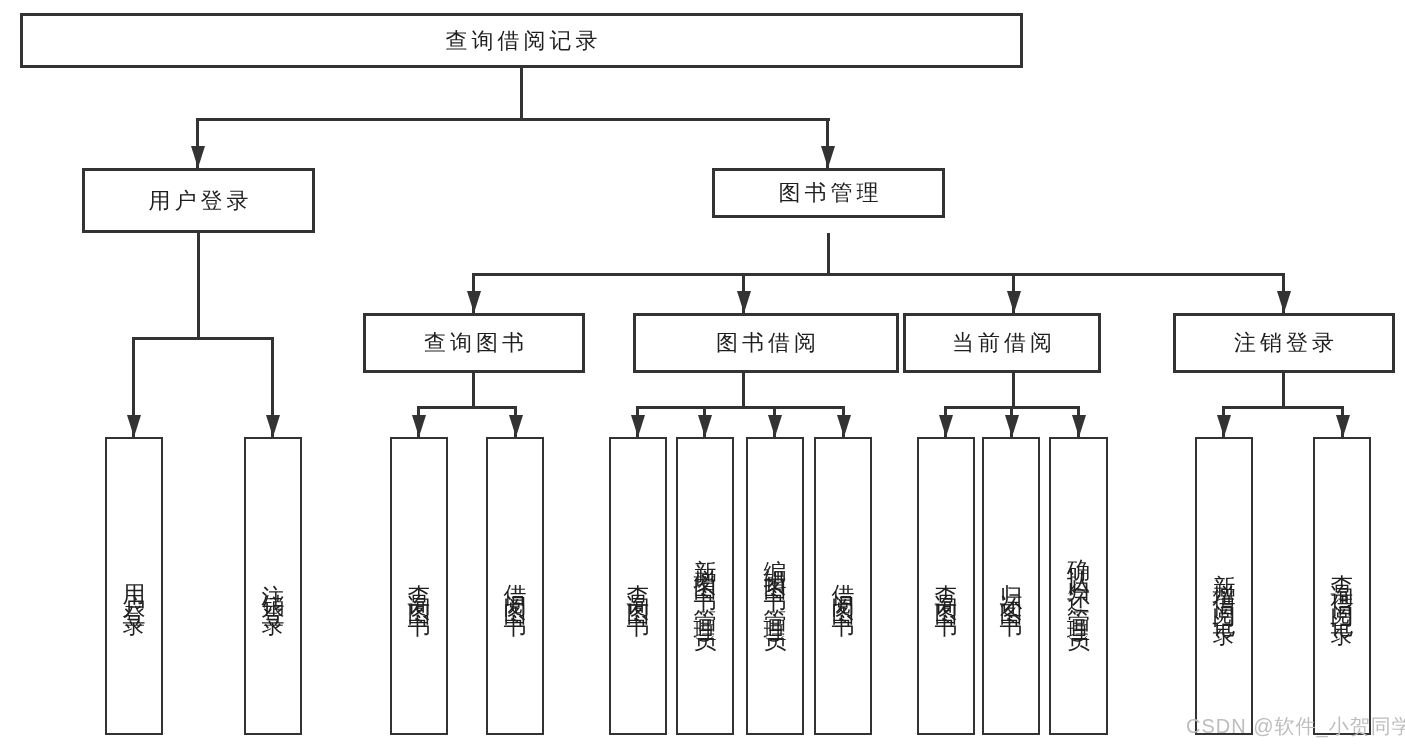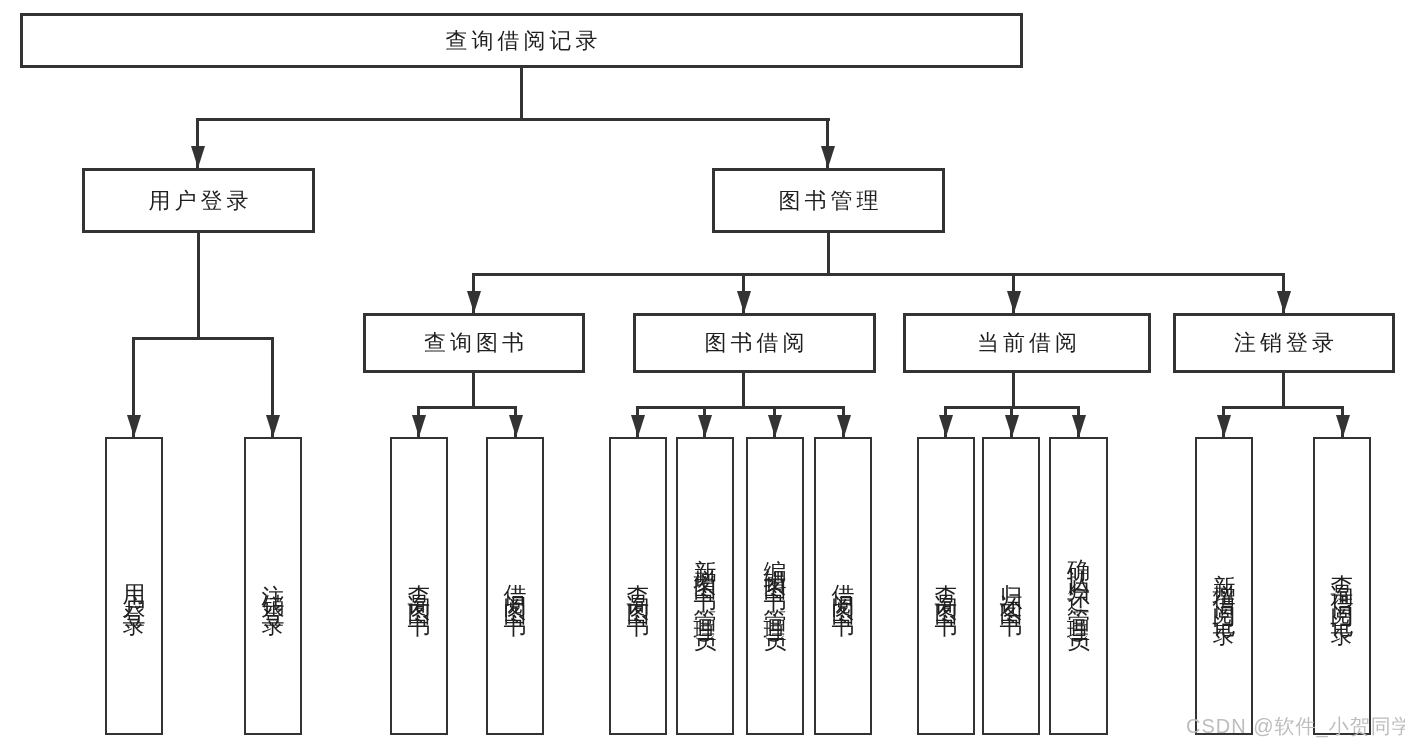--- a/index.html
+++ b/index.html
@@ -11,24 +11,24 @@
   .node { position:absolute; border:3px solid #333333; background:#ffffff;
           display:flex; align-items:center; justify-content:center; color:#1f1f1f; }
   .hlabel { font-size:22px; letter-spacing:4px; text-indent:4px; white-space:nowrap; }
   .vnode { border-width:2.5px; }
   .vlabel { writing-mode:vertical-lr; text-orientation:mixed; font-size:23px;
             letter-spacing:10px; line-height:1; color:#1f1f1f; }
 
   
   #n-root    { left:20px;   top:13px;  width:1003px; height:55px; }
   #n-login   { left:82px;   top:168px; width:233px;  height:65px; }
-  #n-mgmt    { left:712px;  top:168px; width:233px;  height:65px; }
+  #n-mgmt    { left:712px;  top:168px; width:233px;  height:50px; }
   #n-rec     { left:363px;  top:313px; width:222px;  height:60px; }
-  #n-borrow  { left:633px;  top:313px; width:243px;  height:60px;align-items:center; }
-  #n-current { left:903px;  top:313px; width:248px;  height:60px; }
+  #n-borrow  { left:633px;  top:313px; width:266px;  height:60px;align-items:center; }
+  #n-current { left:903px;  top:313px; width:198px;  height:60px; }
   #n-record  { left:1173px; top:313px; width:222px;  height:60px; }
   .leaf      { top:437px; height:298px; width:58px; }
   #l-userlogin { left:105px; }
   #l-logout    { left:244px; }
   #l-query-a   { left:390px; }
   #l-borrow-a  { left:486px; }
   #l-query-b   { left:609px; }
   #l-addbook   { left:676px; }
   #l-editbook  { left:746px; }
   #l-borrow-b  { left:814px; }

